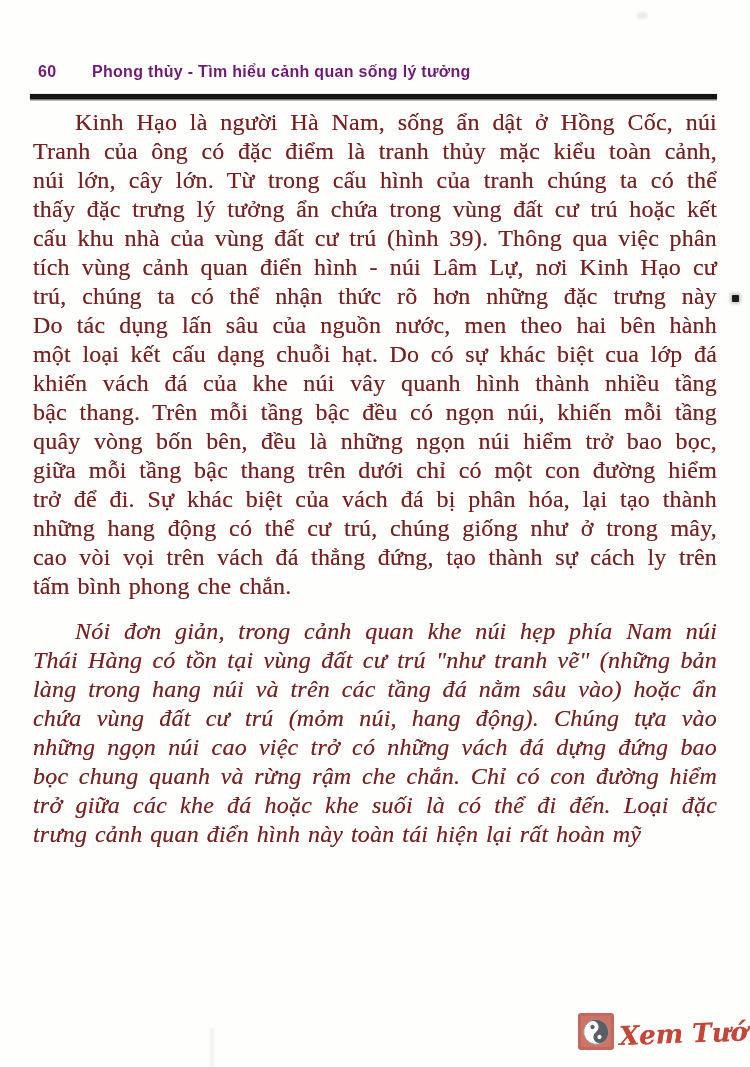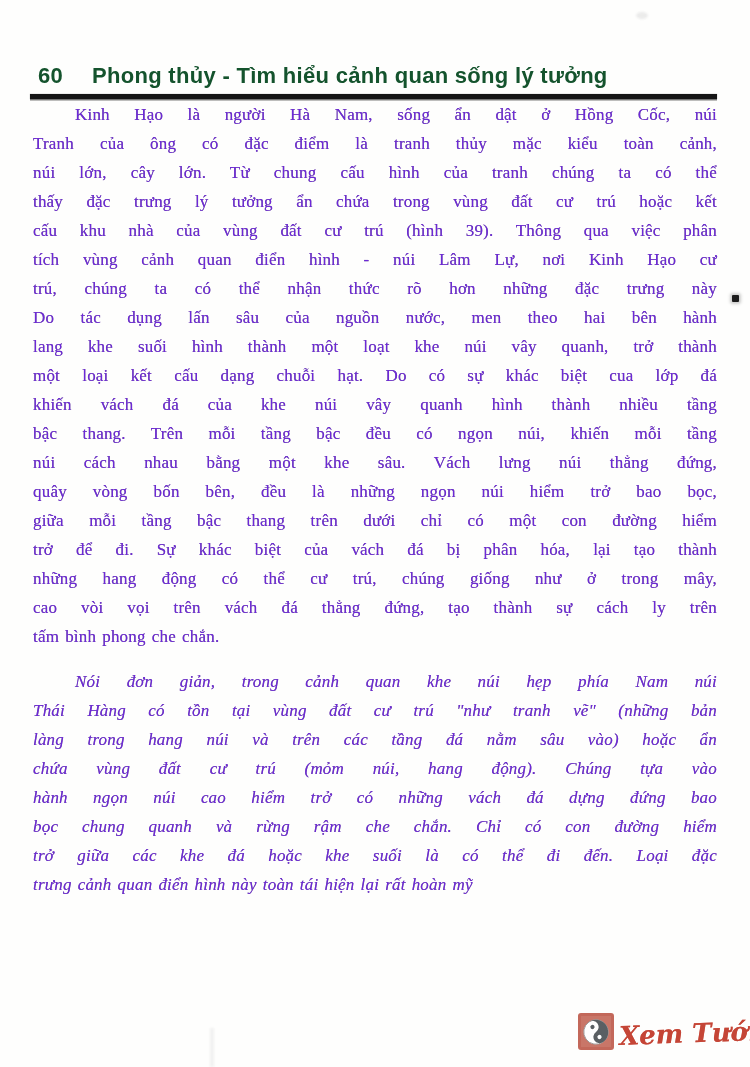--- a/index.html
+++ b/index.html
@@ -8,35 +8,35 @@
     width:750px; height:1067px;
     background:#fefefdff;
     overflow:hidden;
     font-family:"Liberation Serif", serif;
   }
 
   
   .header {
     position:absolute; top:63px; left:38px; right:30px;
     font-family:"Liberation Sans", sans-serif;
-    font-weight:bold; font-size:22px; color:#14532d;
+    font-weight:bold; font-size:16px; color:#701a75;
     letter-spacing:0.3px;
     white-space:nowrap;
   }
   .page-number { display:inline-block; width:54px; }
   .header-rule {
     position:absolute; top:94px; left:30px; width:687px; height:5px;
     background:#151515;
     box-shadow:0 1.5px 0 rgba(20,20,20,.55), 0 0 1px rgba(0,0,0,.4);
   }
 
   
   .body-text {
-    position:absolute; top:100px; left:33px; width:684px;
-    font-size:17px; line-height:29px; color:#6d28d9;
+    position:absolute; top:108px; left:33px; width:684px;
+    font-size:24px; line-height:29px; color:#7f1d1d;
     letter-spacing:0.2px; word-spacing:1.6px;
     text-shadow:0 0 0.5px rgba(30,30,30,.55);
   }
   .para { margin:0; }
   .para + .para { margin-top:16px;font-style:italic; }
   .line {
     height:29px;
     text-align:justify;
     text-align-last:justify;
     text-justify:inter-word;
@@ -94,44 +94,42 @@
   <header class="header">
     <span class="page-number">60</span><span>Phong thủy - Tìm hiểu cảnh quan sống lý tưởng</span>
   </header>
 
   <div class="header-rule"></div>
 
   <main class="body-text">
       <div class="para">
         <div class="line first">Kinh Hạo là người Hà Nam, sống ẩn dật ở Hồng Cốc, núi</div>
         <div class="line">Tranh của ông có đặc điểm là tranh thủy mặc kiểu toàn cảnh,</div>
-        <div class="line">núi lớn, cây lớn. Từ chung cấu hình của tranh chúng ta có thể</div>
+        <div class="line">núi lớn, cây lớn. Từ trong cấu hình của tranh chúng ta có thể</div>
         <div class="line">thấy đặc trưng lý tưởng ẩn chứa trong vùng đất cư trú hoặc kết</div>
         <div class="line">cấu khu nhà của vùng đất cư trú (hình 39). Thông qua việc phân</div>
         <div class="line">tích vùng cảnh quan điển hình - núi Lâm Lự, nơi Kinh Hạo cư</div>
         <div class="line">trú, chúng ta có thể nhận thức rõ hơn những đặc trưng này</div>
         <div class="line">Do tác dụng lấn sâu của nguồn nước, men theo hai bên hành</div>
-        <div class="line">lang khe suối hình thành một loạt khe núi vây quanh, trở thành</div>
         <div class="line">một loại kết cấu dạng chuỗi hạt. Do có sự khác biệt cua lớp đá</div>
         <div class="line">khiến vách đá của khe núi vây quanh hình thành nhiều tầng</div>
         <div class="line">bậc thang. Trên mỗi tầng bậc đều có ngọn núi, khiến mỗi tầng</div>
-        <div class="line">núi cách nhau bằng một khe sâu. Vách lưng núi thẳng đứng,</div>
         <div class="line">quây vòng bốn bên, đều là những ngọn núi hiểm trở bao bọc,</div>
         <div class="line">giữa mỗi tầng bậc thang trên dưới chỉ có một con đường hiểm</div>
         <div class="line">trở để đi. Sự khác biệt của vách đá bị phân hóa, lại tạo thành</div>
         <div class="line">những hang động có thể cư trú, chúng giống như ở trong mây,</div>
         <div class="line">cao vòi vọi trên vách đá thẳng đứng, tạo thành sự cách ly trên</div>
         <div class="line para-end">tấm bình phong che chắn.</div>
       </div>
       <div class="para">
         <div class="line first">Nói đơn giản, trong cảnh quan khe núi hẹp phía Nam núi</div>
         <div class="line">Thái Hàng có tồn tại vùng đất cư trú "như tranh vẽ" (những bản</div>
         <div class="line">làng trong hang núi và trên các tầng đá nằm sâu vào) hoặc ẩn</div>
         <div class="line">chứa vùng đất cư trú (mỏm núi, hang động). Chúng tựa vào</div>
-        <div class="line">hành ngọn núi cao hiểm trở có những vách đá dựng đứng bao</div>
+        <div class="line">những ngọn núi cao việc trở có những vách đá dựng đứng bao</div>
         <div class="line">bọc chung quanh và rừng rậm che chắn. Chỉ có con đường hiểm</div>
         <div class="line">trở giữa các khe đá hoặc khe suối là có thể đi đến. Loại đặc</div>
         <div class="line para-end">trưng cảnh quan điển hình này toàn tái hiện lại rất hoàn mỹ</div>
       </div>
     </main>
 
   <div class="artifact artifact-smudge"></div>
   <div class="artifact artifact-dot"></div>
   <div class="artifact artifact-streak"></div>
 

